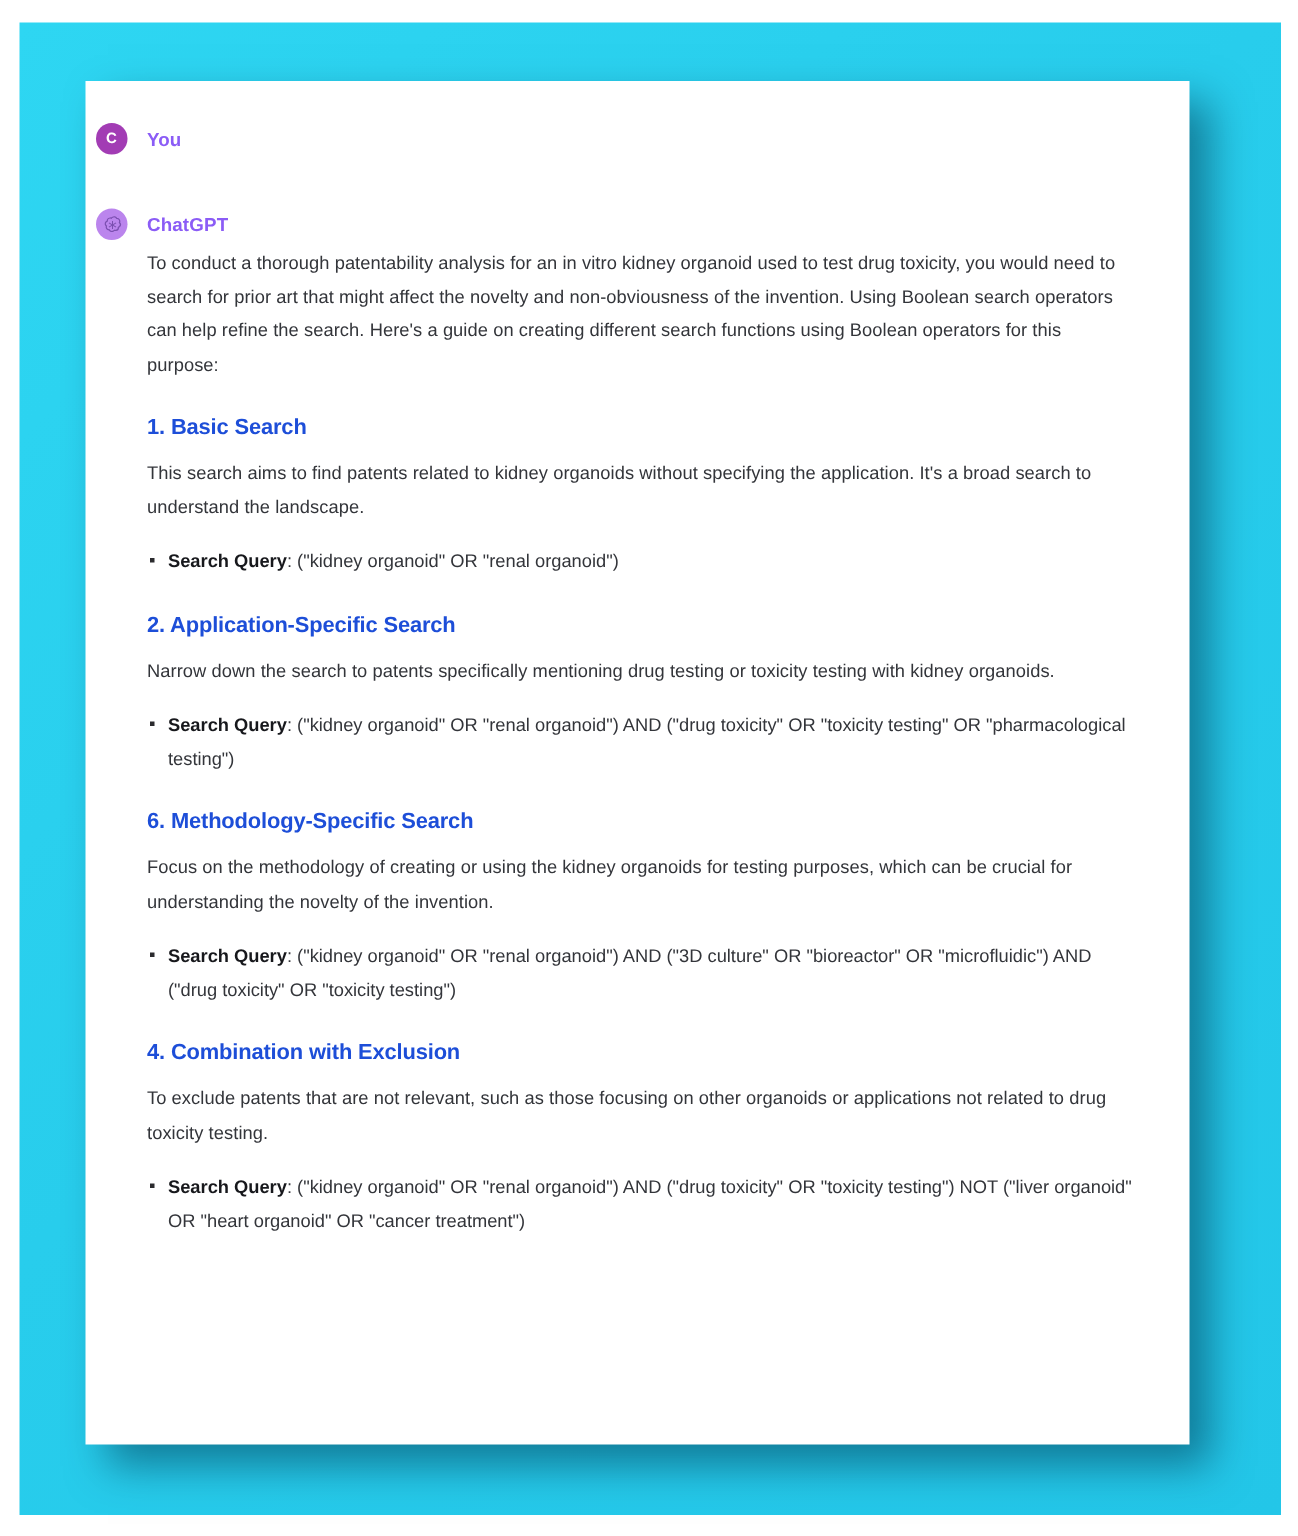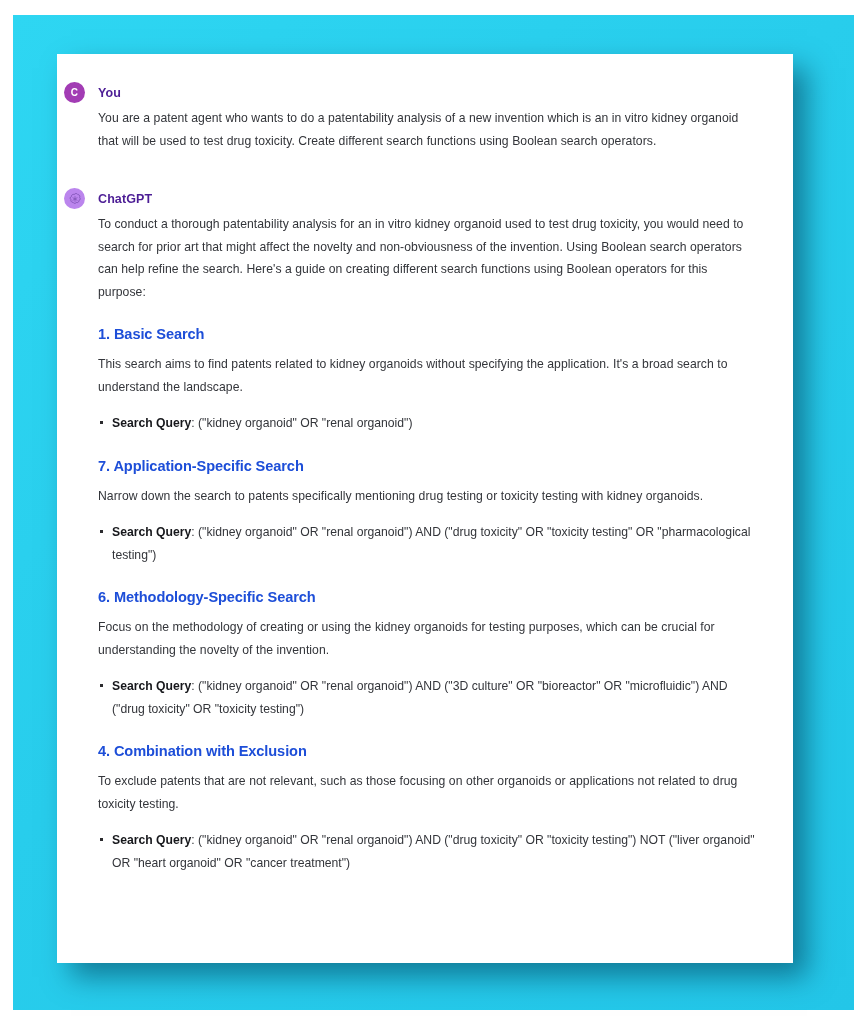--- a/index.html
+++ b/index.html
@@ -84,21 +84,21 @@
     background: #bb85ed;
   }
   .avatar-assistant svg {
     width: 14px;
     height: 14px;
     display: block;
   }
   .author {
     font-size: 12.5px;
     font-weight: bold;
-    color: #4c1d95;
+    color: #8b5cf6;
     letter-spacing: 0.1px;
   }
 
   .msg-body {
     color: #2b2b2e;
   }
 
   p.para {
     margin: 0 0 0 0;
     font-size: 12.2px;
@@ -152,23 +152,20 @@
 
   <div class="frame"></div>
 
   <div class="card">
     <div class="card-inner">
 
       <div class="message">
         <div class="msg-head">
           <div class="avatar avatar-user">C</div>
           <div class="author">You</div>
-        </div>
-        <div class="msg-body">
-          <p class="para">You are a patent agent who wants to do a patentability analysis of a new invention which is an in vitro kidney organoid that will be used to test drug toxicity. Create different search functions using Boolean search operators.</p>
         </div>
       </div>
 
       <div class="message block-gap-top">
         <div class="msg-head">
           <div class="avatar avatar-assistant">
             <svg viewBox="0 0 24 24" aria-hidden="true">
               <path fill="none" stroke="#7b4fb0" stroke-width="1.4" d="M12 3.2c1.5-1.1 3.6-.7 4.6.9l.2.4c1.8-.2 3.4 1.2 3.5 3 0 .6-.1 1.1-.4 1.6 1.3 1.2 1.4 3.3.2 4.6-.4.4-.9.7-1.4.9.2 1.8-1.1 3.4-2.9 3.6-.6.1-1.2 0-1.7-.2-1 1.5-3.1 1.9-4.6.8-.4-.3-.8-.7-1-1.2-1.8.2-3.4-1.1-3.6-2.9-.1-.6 0-1.1.2-1.6C3.5 12 3.3 9.9 4.5 8.6c.4-.4.9-.8 1.5-1C5.8 5.8 7.1 4.2 8.9 4c.6-.1 1.2 0 1.7.3.4-.5.9-.9 1.4-1.1z"></path>
               <path fill="none" stroke="#7b4fb0" stroke-width="1.2" d="M12 7.3v9.4M7.9 9.6l8.2 4.8M16.1 9.6l-8.2 4.8"></path>
             </svg>
@@ -181,21 +178,21 @@
 
           <div>
             <h3 class="section-heading">1. Basic Search</h3>
             <p class="para">This search aims to find patents related to kidney organoids without specifying the application. It's a broad search to understand the landscape.</p>
             <ul class="bullet-list">
               <li class="bullet-item"><span class="bullet-label">Search Query</span><span>: ("kidney organoid" OR "renal organoid")</span></li>
             </ul>
           </div>
 
           <div>
-            <h3 class="section-heading">7. Application-Specific Search</h3>
+            <h3 class="section-heading">2. Application-Specific Search</h3>
             <p class="para">Narrow down the search to patents specifically mentioning drug testing or toxicity testing with kidney organoids.</p>
             <ul class="bullet-list">
               <li class="bullet-item"><span class="bullet-label">Search Query</span><span>: ("kidney organoid" OR "renal organoid") AND ("drug toxicity" OR "toxicity testing" OR "pharmacological testing")</span></li>
             </ul>
           </div>
 
           <div>
             <h3 class="section-heading">6. Methodology-Specific Search</h3>
             <p class="para">Focus on the methodology of creating or using the kidney organoids for testing purposes, which can be crucial for understanding the novelty of the invention.</p>
             <ul class="bullet-list">

